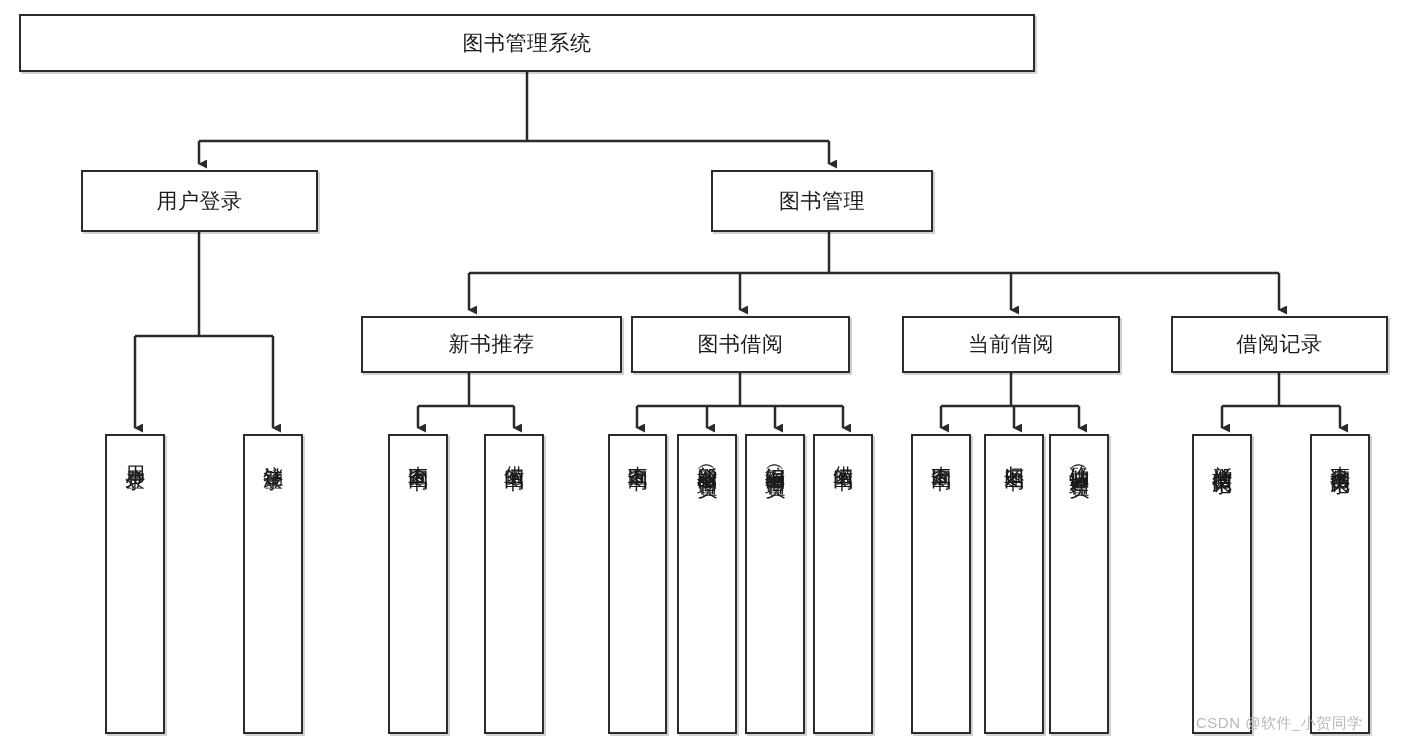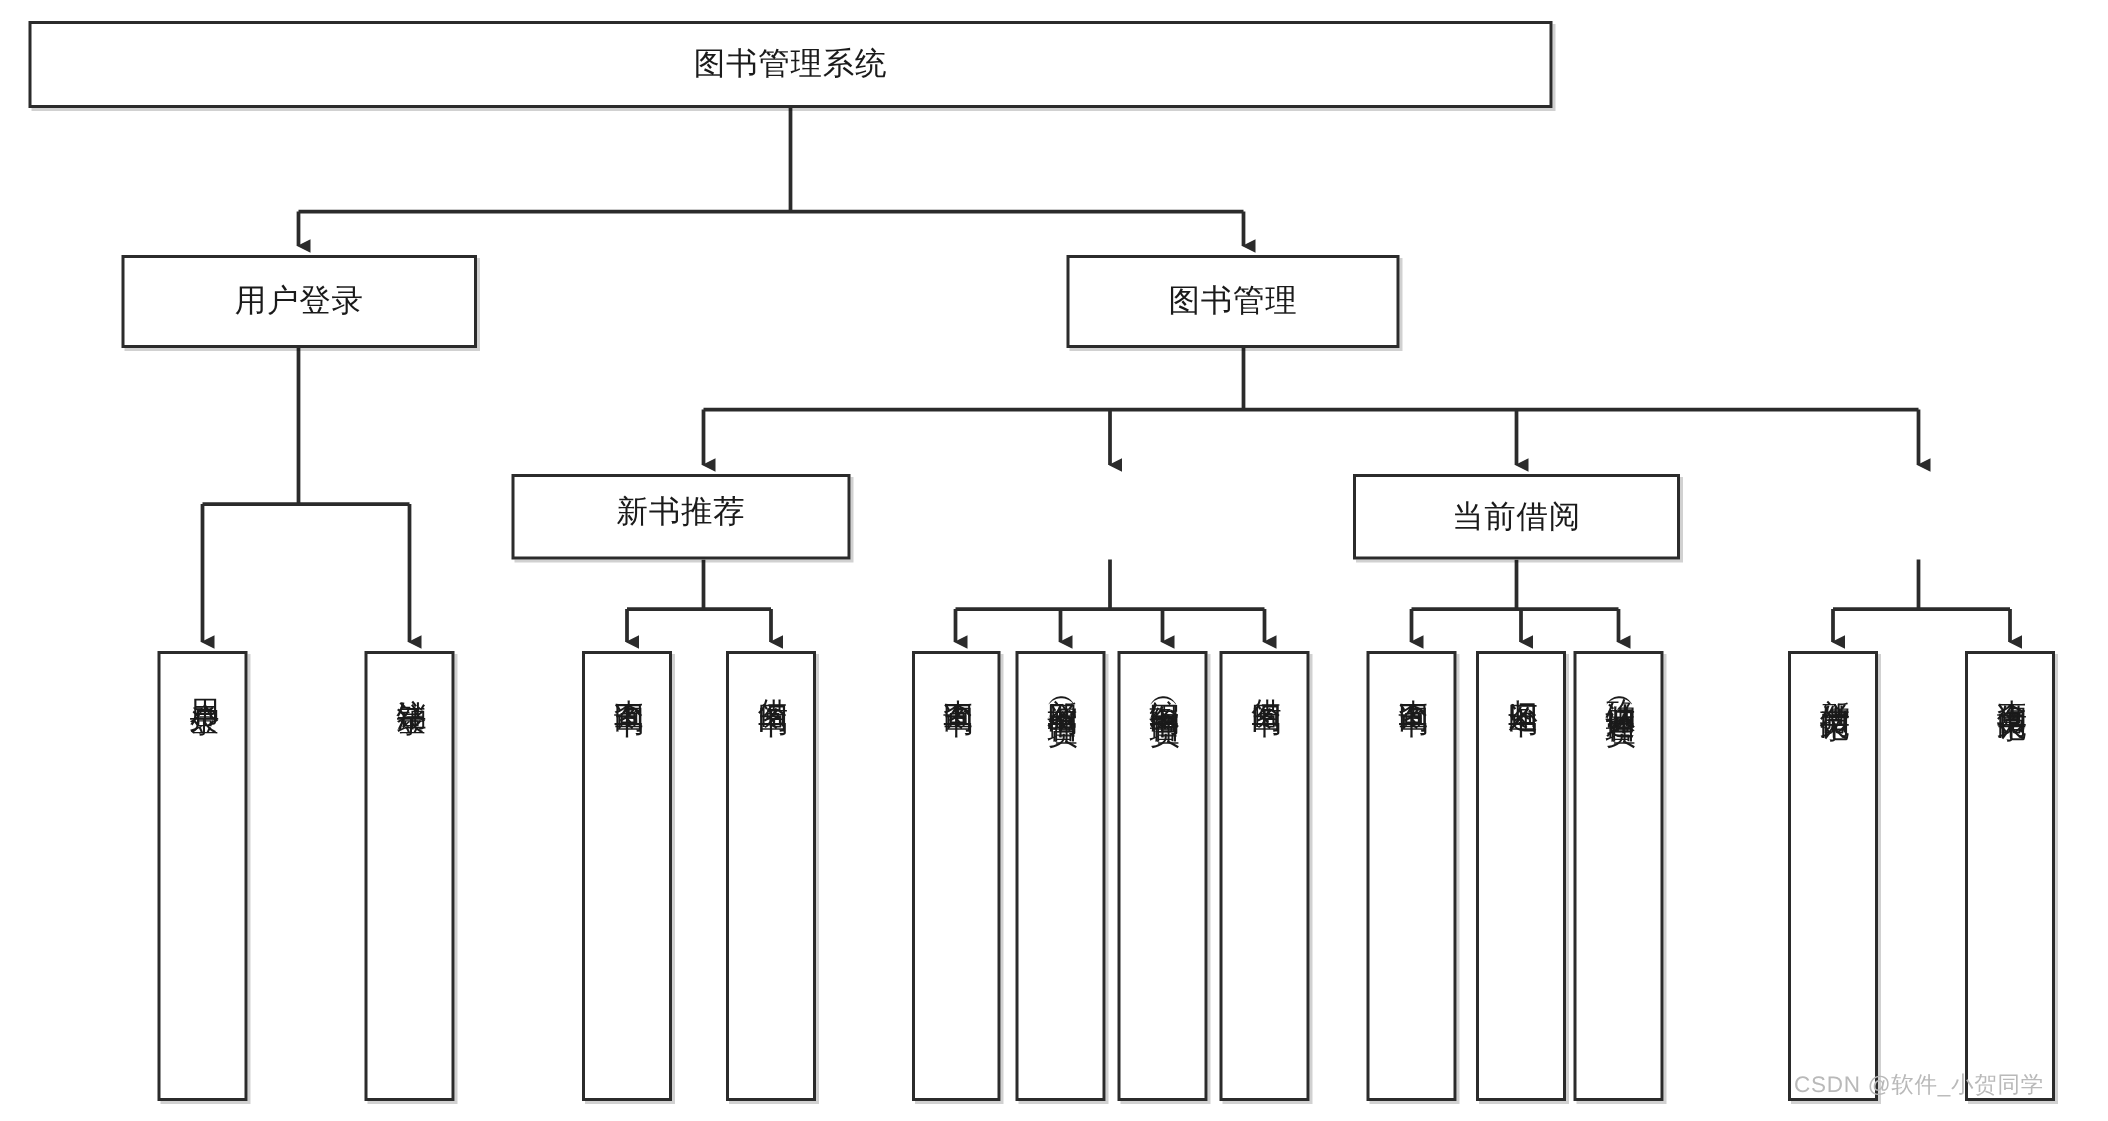--- a/index.html
+++ b/index.html
@@ -134,26 +134,32 @@
     <span class="label">图书管理系统</span>
   </div>
 
   <div class="node horizontal" style="left:81px; top:170px; width:237px; height:62px;">
     <span class="label">用户登录</span>
   </div>
   <div class="node horizontal" style="left:711px; top:170px; width:222px; height:62px;">
     <span class="label">图书管理</span>
   </div>
 
-  <div class="node horizontal" style="left:341px; top:316px; width:226px; height:57px;font-family:Liberation Mono, monospace;">
+  <div class="node horizontal" style="left:361px; top:316px; width:261px; height:57px;">
     <span class="label">新书推荐</span>
+  </div>
+  <div class="node horizontal" style="left:631px; top:316px; width:219px; height:57px;">
+    <span class="label">图书借阅</span>
   </div>
   <div class="node horizontal" style="left:902px; top:316px; width:218px; height:57px;font-family:Liberation Serif, serif;">
     <span class="label">当前借阅</span>
   </div>
+  <div class="node horizontal" style="left:1171px; top:316px; width:217px; height:57px;">
+    <span class="label">借阅记录</span>
+  </div>
 
   <div class="node vertical" style="left:105px; top:434px; width:60px; height:300px;">
     <span class="label">用户登录</span>
   </div>
   <div class="node vertical" style="left:243px; top:434px; width:60px; height:300px;">
     <span class="label">注销登录</span>
   </div>
   <div class="node vertical" style="left:388px; top:434px; width:60px; height:300px;">
     <span class="label">查询图书</span>
   </div>

